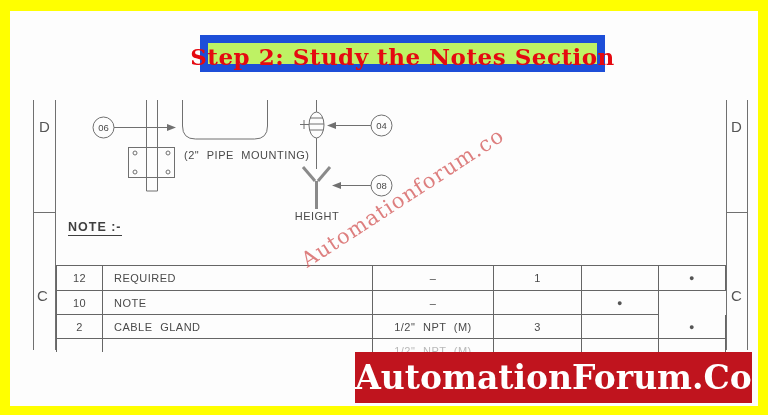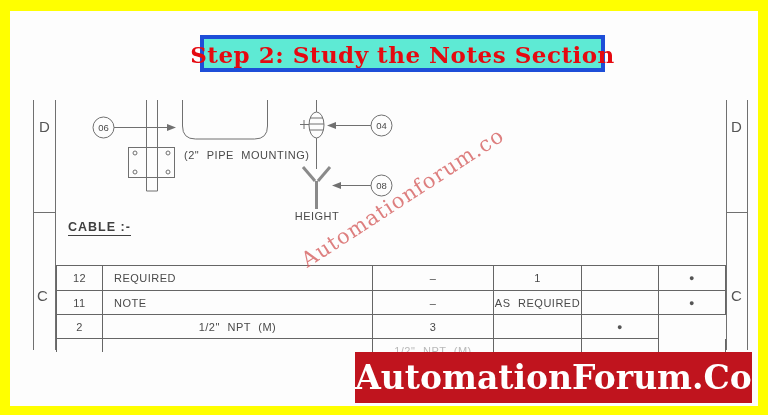--- a/index.html
+++ b/index.html
@@ -2,22 +2,22 @@
 <html><head>
 <meta charset="utf-8">
 <style>
   html,body{margin:0;padding:0;}
   #stage{position:relative;width:768px;height:415px;background:#ffff00;overflow:hidden;
          font-family:"Liberation Sans",sans-serif;}
   #paper{position:absolute;left:10px;top:11px;right:10px;bottom:9px;background:#fdfdfd;}
 
   
   .top-banner{position:absolute;left:200px;top:35px;width:405px;height:37px;
-    background:#5eead4;border:4px solid #1d4ed8;box-sizing:border-box;
-    display:flex;align-items:flex-end;justify-content:center;}
+    background:#bef264;border:8px solid #1d4ed8;box-sizing:border-box;
+    display:flex;align-items:flex-start;justify-content:center;}
   .top-banner span{font-family:"DejaVu Serif",serif;font-weight:bold;font-size:23px;
     color:#e50910;letter-spacing:.5px;white-space:nowrap;}
 
   
   .bottom-banner{position:absolute;left:355px;top:352px;width:397px;height:51px;
     background:#c0141e;display:flex;align-items:center;justify-content:center;}
   .bottom-banner span{font-family:"DejaVu Serif",serif;font-weight:bold;font-size:33px;
     color:#ffffff;white-space:nowrap;}
 
   
@@ -131,41 +131,41 @@
   </svg>
 
   <div class="zone" style="left:39px;top:118px;">D</div>
   <div class="zone" style="left:37px;top:287px;">C</div>
   <div class="zone" style="left:731px;top:118px;">D</div>
   <div class="zone" style="left:731px;top:287px;">C</div>
 
   <div class="cad" style="left:184px;top:149px;">(2" PIPE MOUNTING)</div>
   <div class="cad" style="left:294px;top:210px;width:46px;text-align:center;">HEIGHT</div>
 
-  <div class="note-head">CABLE :-</div>
+  <div class="note-head">NOTE :-</div>
 
   <div class="ptable">
     <div class="prow">
       <div class="pcell">12</div>
       <div class="pcell desc">REQUIRED</div>
       <div class="pcell">–</div>
       <div class="pcell">1</div>
       <div class="pcell"></div>
       <div class="pcell dot">●</div>
     </div>
     <div class="prow">
-      <div class="pcell">11</div>
+      <div class="pcell">10</div>
       <div class="pcell desc">NOTE</div>
       <div class="pcell">–</div>
-      <div class="pcell">AS REQUIRED</div>
       <div class="pcell"></div>
       <div class="pcell dot">●</div>
     </div>
     <div class="prow">
       <div class="pcell">2</div>
+      <div class="pcell desc">CABLE GLAND</div>
       <div class="pcell">1/2" NPT (M)</div>
       <div class="pcell">3</div>
       <div class="pcell"></div>
       <div class="pcell dot">●</div>
     </div>
     <div class="prow partial">
       <div class="pcell"></div>
       <div class="pcell desc"></div>
       <div class="pcell">
           <span>1/2" NPT (M)</span>

